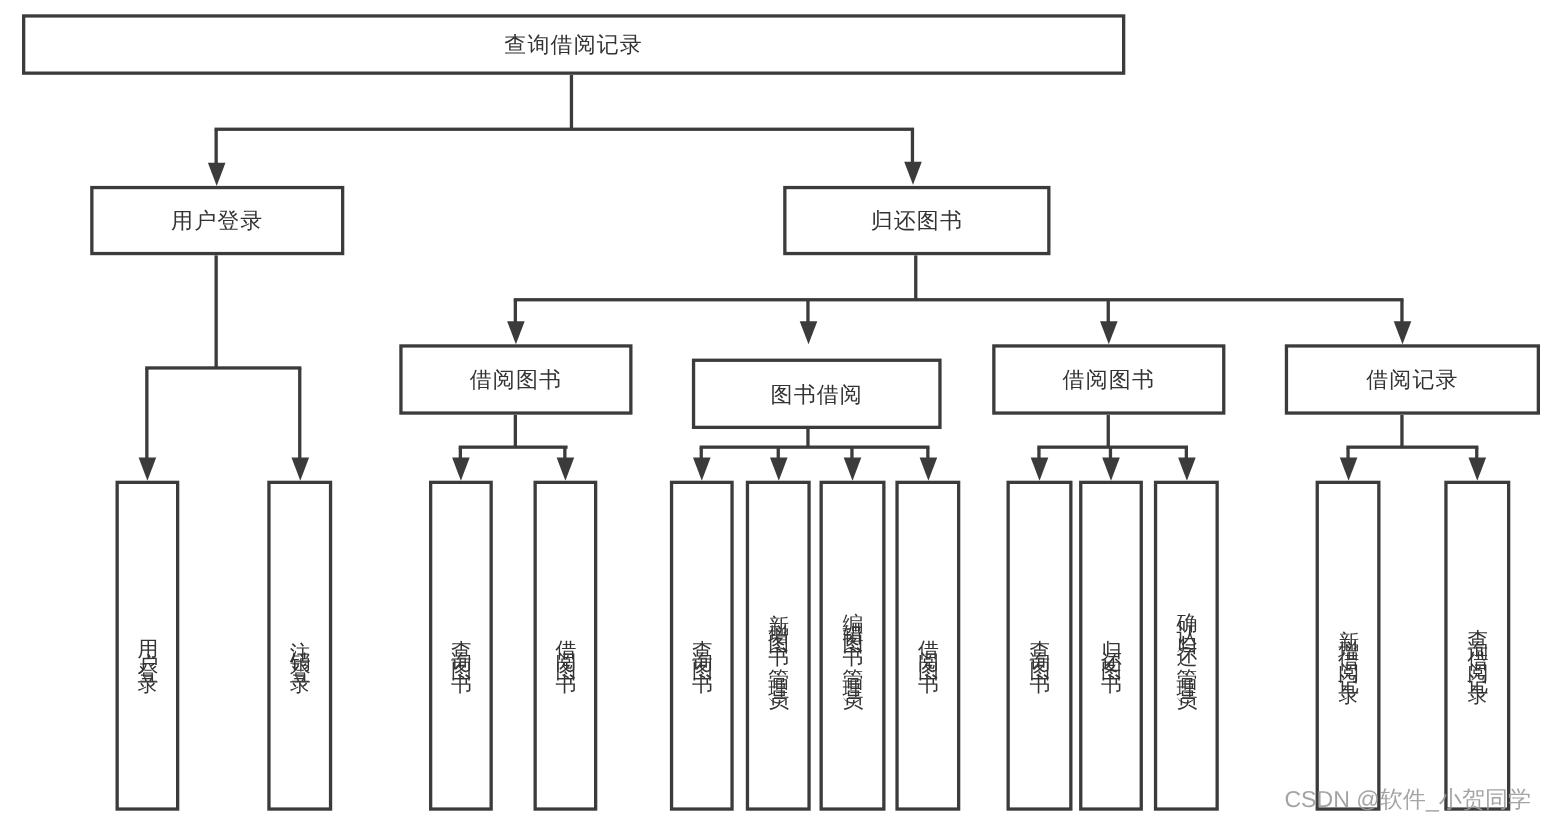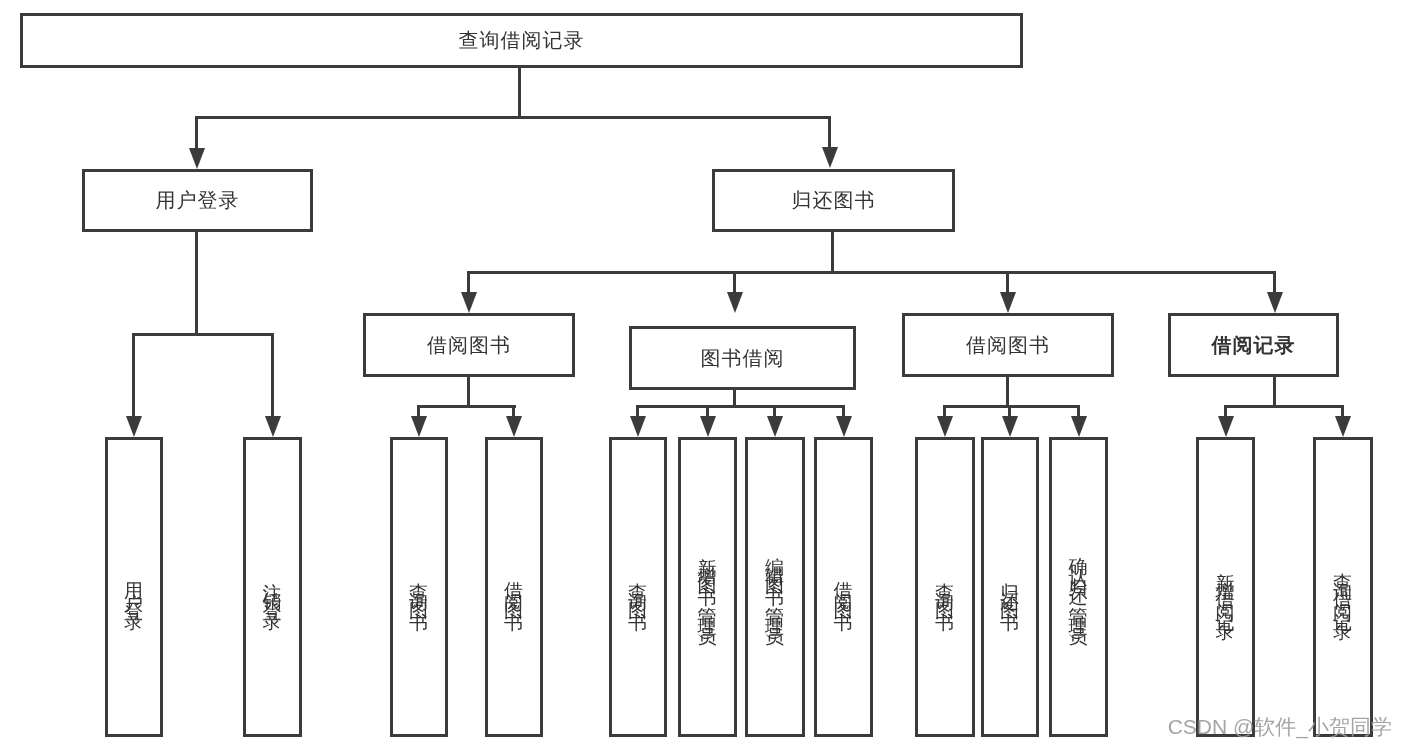--- a/index.html
+++ b/index.html
@@ -108,21 +108,21 @@
   <div class="vline" style="left:733px; top:273px; height:22px;"></div>
   <div class="arrow" style="left:727px; top:292px;"></div>
   <div class="vline" style="left:1006px; top:273px; height:22px;"></div>
   <div class="arrow" style="left:1000px; top:292px;"></div>
   <div class="vline" style="left:1273px; top:273px; height:22px;"></div>
   <div class="arrow" style="left:1267px; top:292px;"></div>
 
   <div class="hbox" style="left:363px; top:313px; width:212px; height:64px;">借阅图书</div>
   <div class="hbox" style="left:629px; top:326px; width:227px; height:64px;">图书借阅</div>
   <div class="hbox" style="left:902px; top:313px; width:212px; height:64px;">借阅图书</div>
-  <div class="hbox" style="left:1168px; top:313px; width:171px; height:64px;font-weight:bold;">借阅记录</div>
+  <div class="hbox" style="left:1168px; top:313px; width:232px; height:64px;">借阅记录</div>
 
   <div class="vline" style="left:467px; top:377px; height:30px;"></div>
   <div class="hline" style="left:417px; top:405px; width:99px;"></div>
   <div class="vline" style="left:417px; top:407px; height:12px;"></div>
   <div class="arrow" style="left:411px; top:416px;"></div>
   <div class="vline" style="left:512px; top:407px; height:12px;"></div>
   <div class="arrow" style="left:506px; top:416px;"></div>
 
   <div class="vline" style="left:733px; top:377px; height:30px;"></div>
   <div class="hline" style="left:636px; top:405px; width:209px;"></div>

